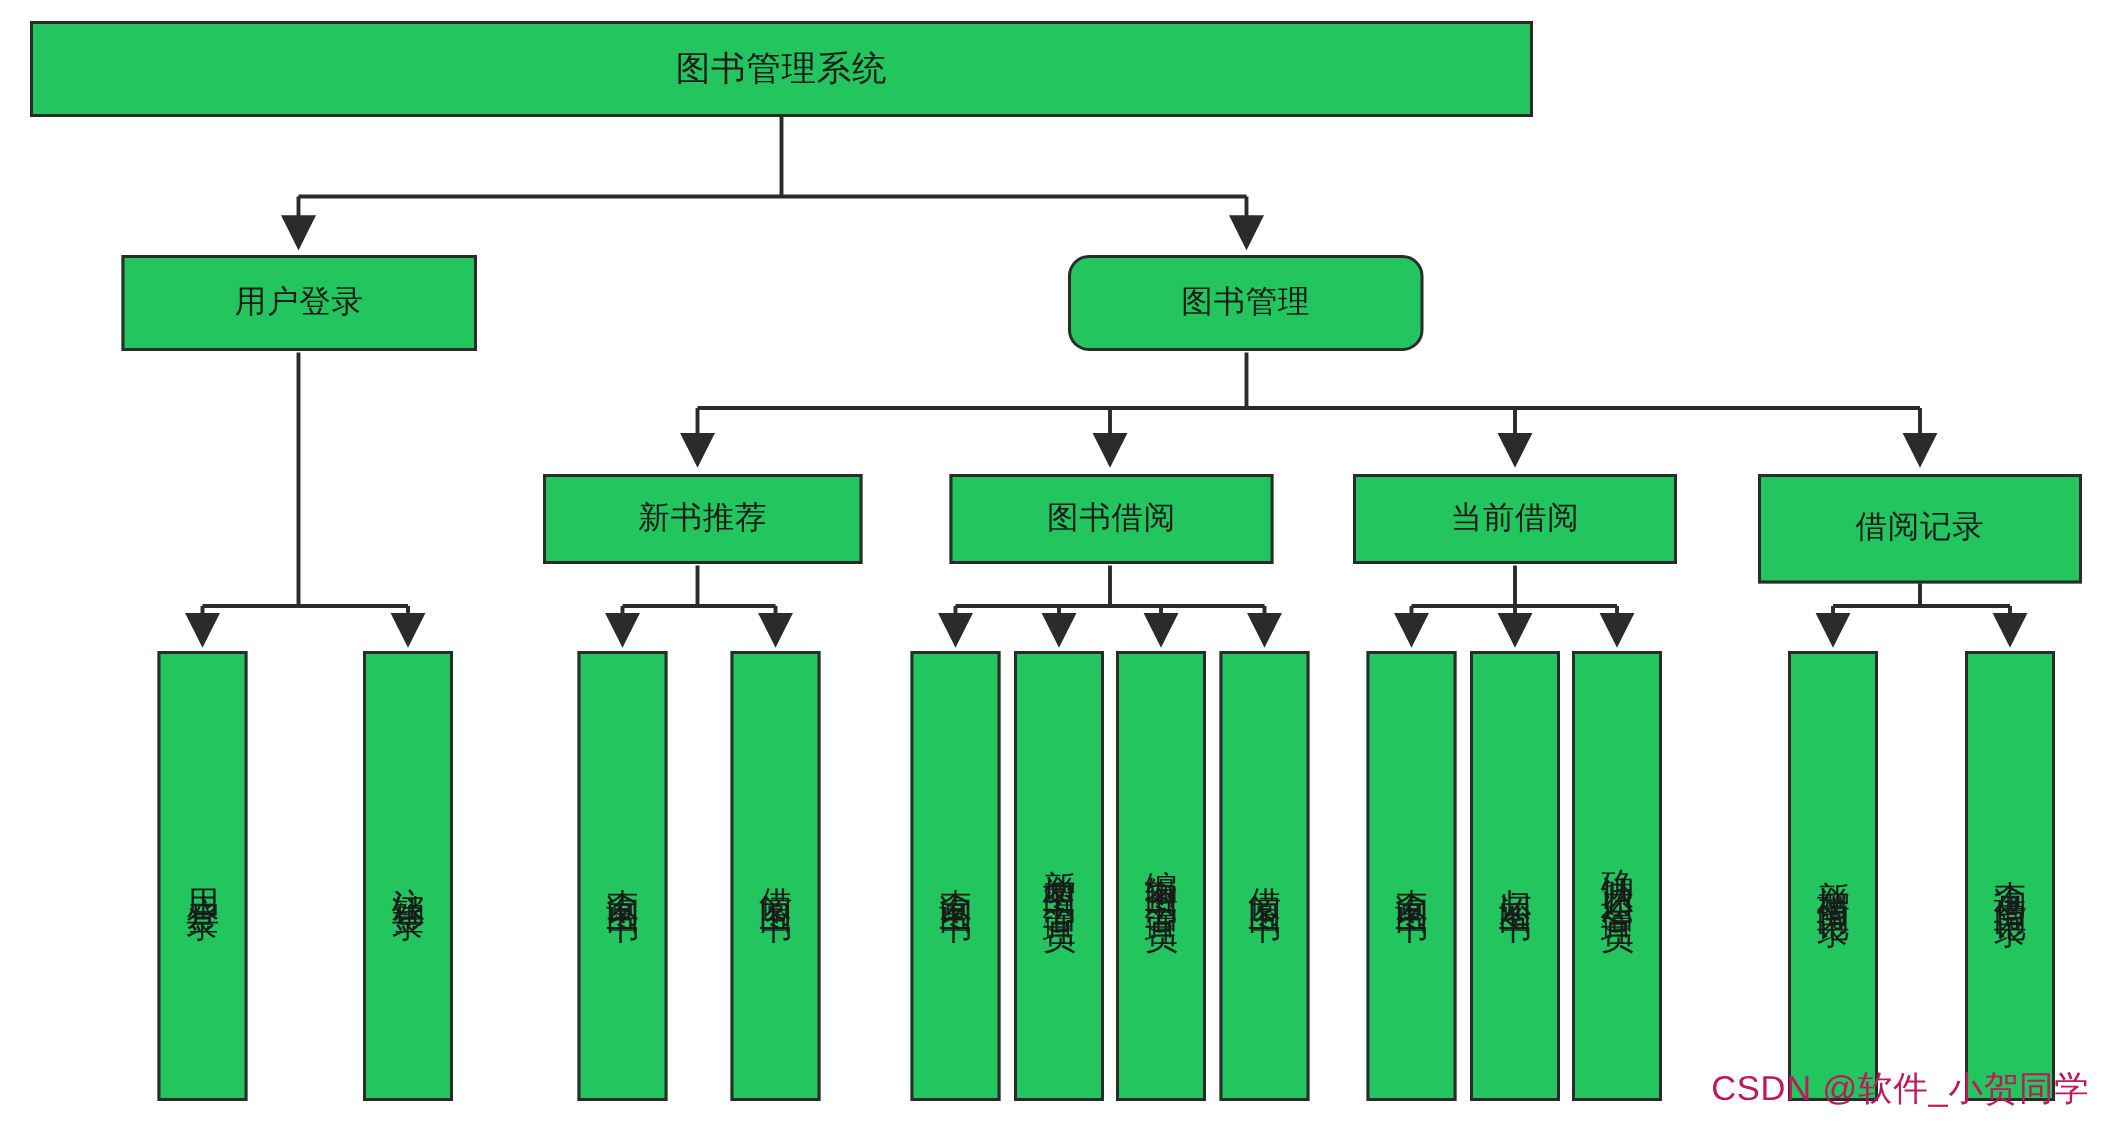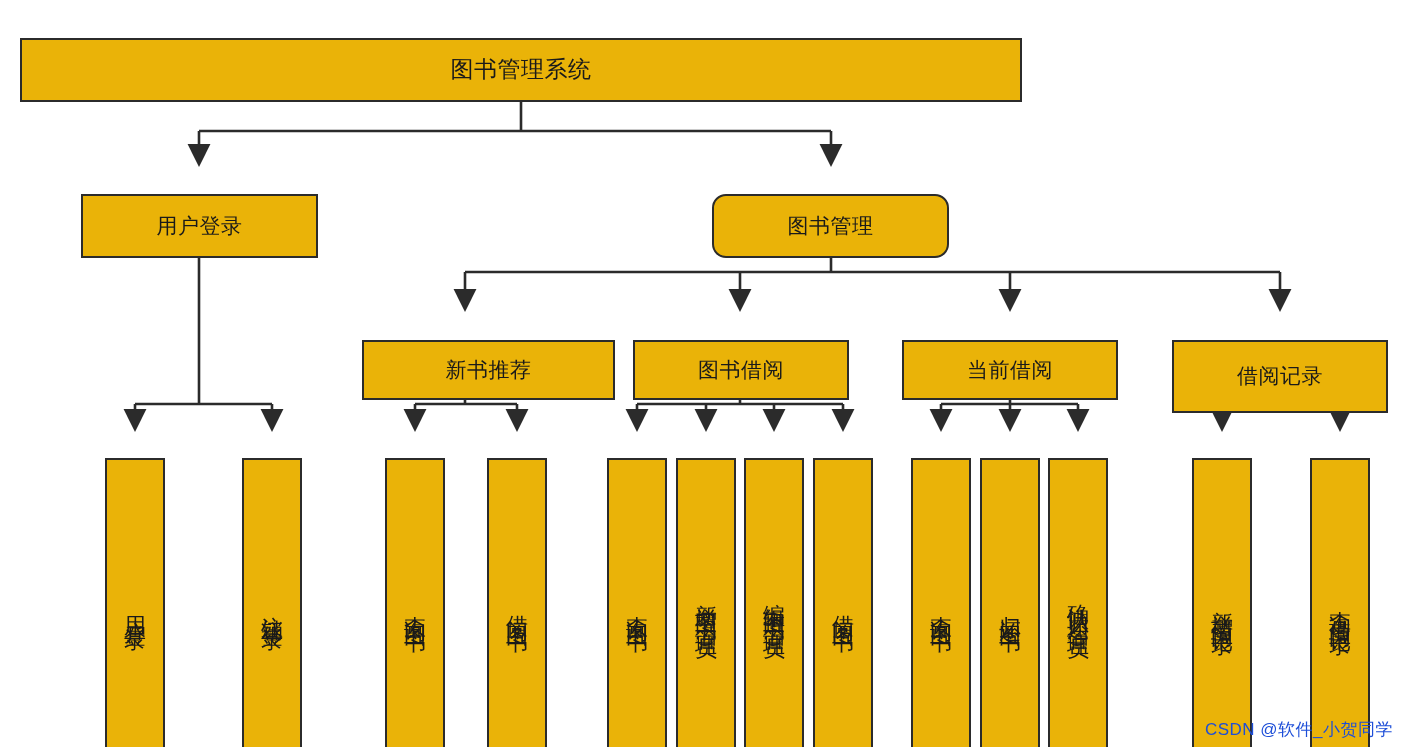--- a/index.html
+++ b/index.html
@@ -21,28 +21,27 @@
   #diagram-svg {
     position: absolute;
     left: 0;
     top: 0;
     width: 1405px;
     height: 747px;
   }
   .node {
     position: absolute;
     box-sizing: border-box;
-    background: #eab308;
+    background: #22c55e;
     border: 2px solid #2b2b2b;
     display: flex;
     align-items: center;
     justify-content: center;
     color: #1a1a1a;
     z-index: 3;
-    margin-top: 24px;
   }
   .node-label {
     display: block;
     text-align: center;
     line-height: 1.18;
     letter-spacing: 0.5px;
     white-space: nowrap;
   }
   .node.root {
     font-size: 23px;
@@ -61,22 +60,22 @@
     text-orientation: upright;
     letter-spacing: 5px;
     line-height: 1.1;
     white-space: nowrap;
     max-height: 100%;
   }
   #watermark {
     position: absolute;
     right: 12px;
     bottom: 6px;
-    font-size: 17px;
-    color: #1d4ed8;
+    font-size: 23px;
+    color: #be185d;
     z-index: 6;
     white-space: nowrap;
     letter-spacing: 0.5px;
     pointer-events: none;
   }
 </style>
 </head>
 <body>
 
 <div id="diagram-root">
@@ -135,21 +134,21 @@
     <span class="node-label">图书管理系统</span>
   </div>
 
   <div class="node level2" style="left:81px; top:170px; width:237px; height:64px;">
     <span class="node-label">用户登录</span>
   </div>
   <div class="node level2" style="left:712px; top:170px; width:237px; height:64px;border-radius:14px;">
     <span class="node-label">图书管理</span>
   </div>
 
-  <div class="node level3" style="left:362px; top:316px; width:253px; height:60px;">
+  <div class="node level3" style="left:362px; top:316px; width:213px; height:60px;">
     <span class="node-label">新书推荐</span>
   </div>
   <div class="node level3" style="left:902px; top:316px; width:216px; height:60px;">
     <span class="node-label">当前借阅</span>
   </div>
   <div class="node level3" style="left:633px; top:316px; width:216px; height:60px;">
     <span class="node-label">图书借阅</span>
   </div>
   <div class="node level3" style="left:1172px; top:316px; width:216px; height:73px;">
     <span class="node-label">借阅记录</span>

